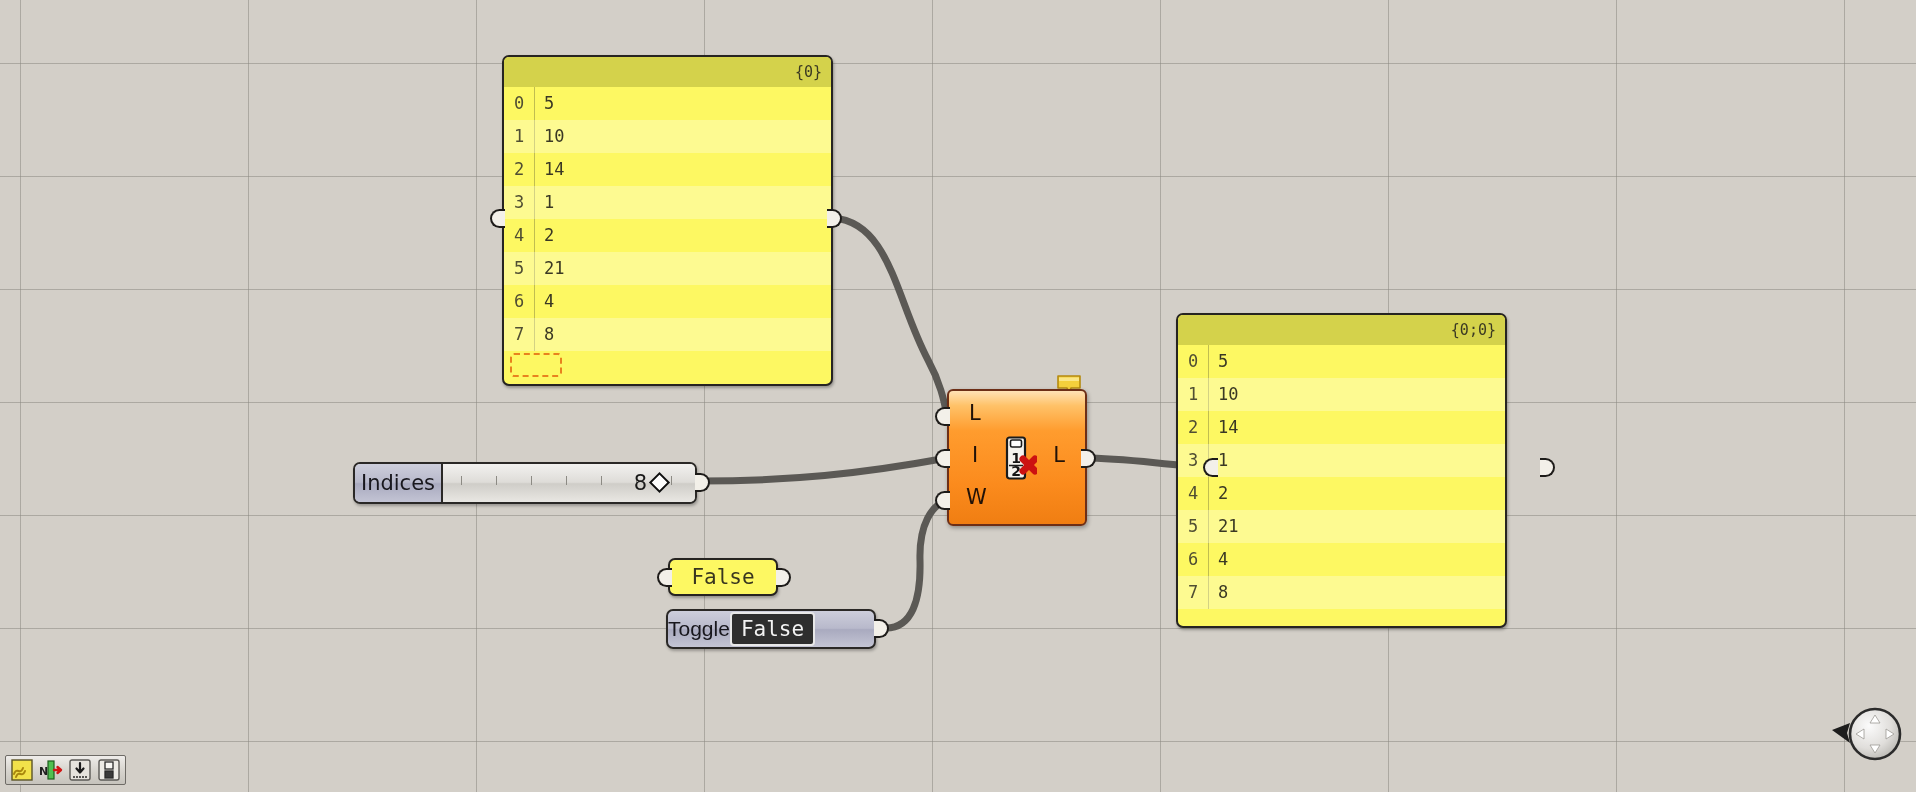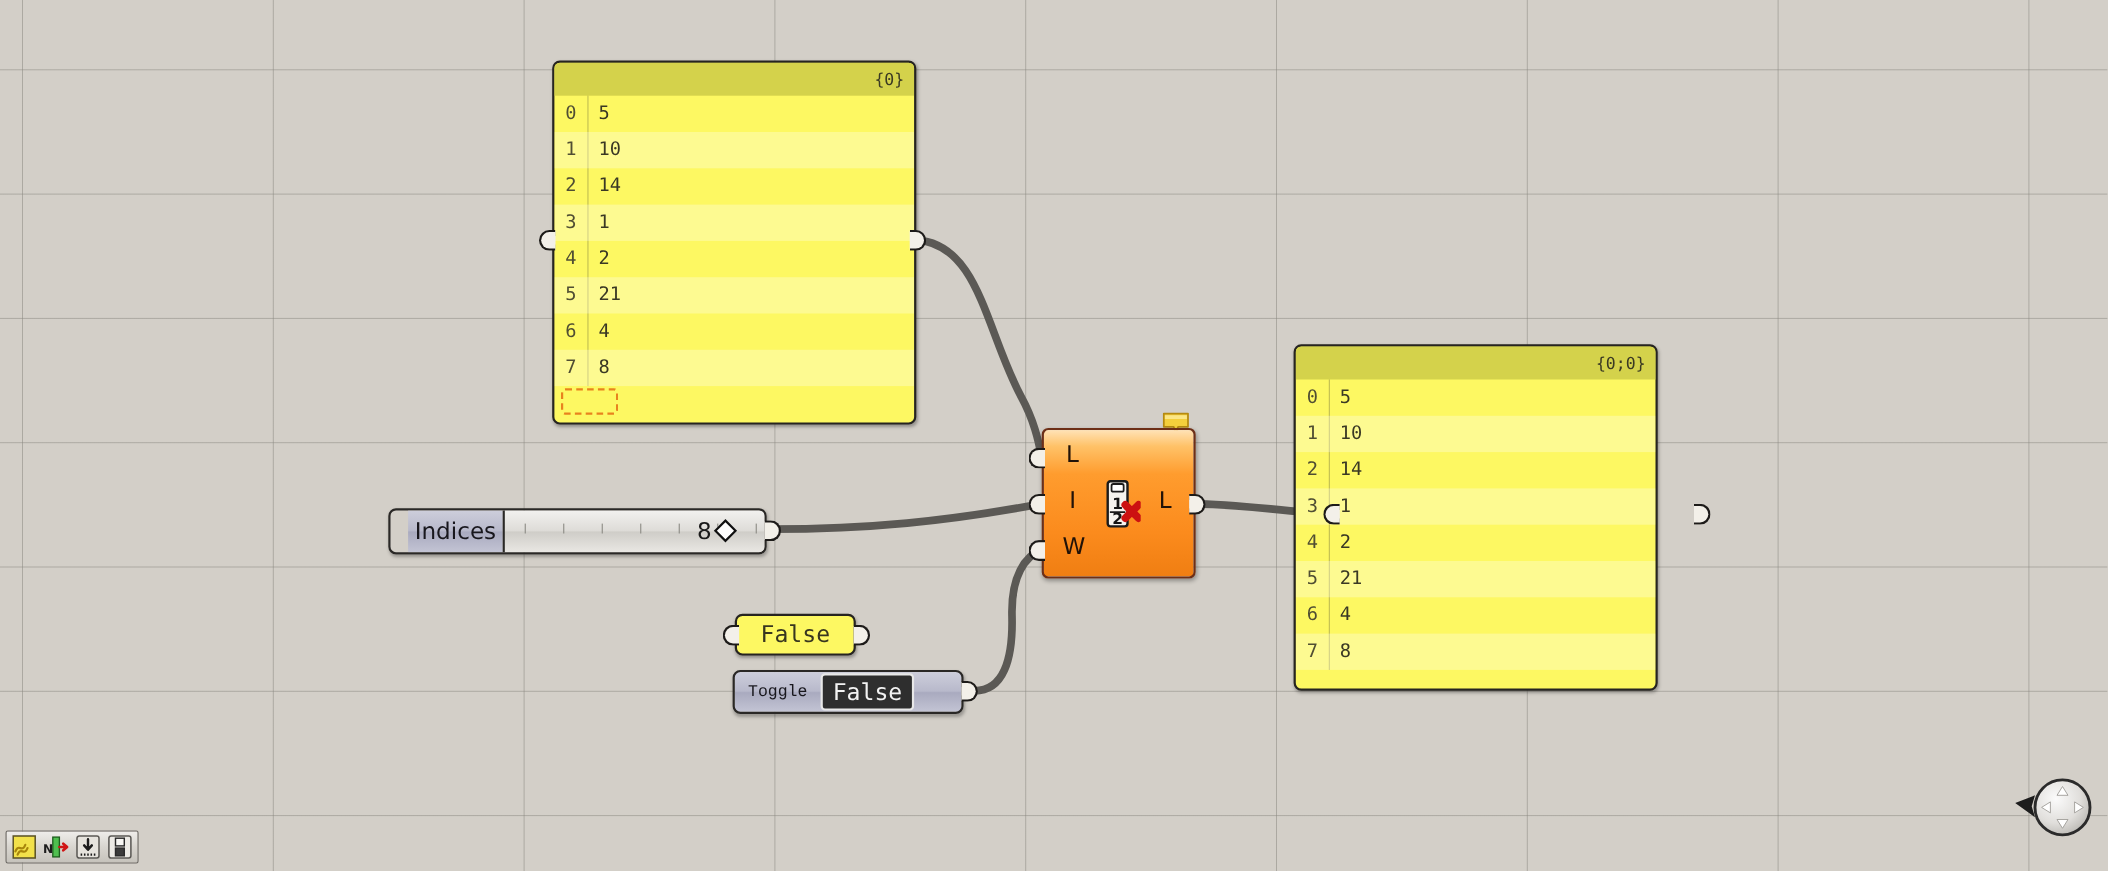--- a/index.html
+++ b/index.html
@@ -204,23 +204,23 @@
     border: 2px solid #2a2826;
     border-radius: 7px;
     box-sizing: border-box;
     display: flex;
     align-items: center;
     overflow: hidden;
     background: linear-gradient(to bottom,#cdcedb 0%,#b8b9cb 48%,#a9aabf 52%,#c3c4d4 100%);
     box-shadow: 1px 2px 3px rgba(0,0,0,0.28);
   }
   .toggle-name {
-    padding: 0 12px;
-    font-family: Liberation Mono, monospace;
-    font-size: 15px;
+    padding: 0 0;
+    font-family: Liberation Sans, sans-serif;
+    font-size: 21px;
     color: #18171d;
   }
   .toggle-state {
     margin: 3px 4px 3px 0;
     padding: 2px 9px;
     background: #2e2e2e;
     border: 2px solid #e8e8e8;
     border-radius: 4px;
     color: #f2f2f2;
     font-family: "DejaVu Sans Mono", monospace;
@@ -385,21 +385,21 @@
           <div class="prow alt">
             <span class="idx">7</span>
             <span class="val">8</span>
           </div>
         </div>
     </div>
   </div>
   <div class="grip left" style="left:1203px; top:458px;"></div>
   <div class="grip right" style="left:1540px; top:458px;"></div>
 
-  <div class="slider" style="left:353px; top:462px; width:344px;padding-left:16px;">
+  <div class="slider" style="left:353px; top:462px; width:344px;">
     <div class="slider-name">Indices</div>
     <div class="slider-track">
       <div class="tick" style="left:18px;"></div>
       <div class="tick" style="left:53px;"></div>
       <div class="tick" style="left:88px;"></div>
       <div class="tick" style="left:123px;"></div>
       <div class="tick" style="left:158px;"></div>
       <div class="tick" style="left:193px;"></div>
       <div class="tick" style="left:228px;"></div>
       <span class="slider-value">8</span>

